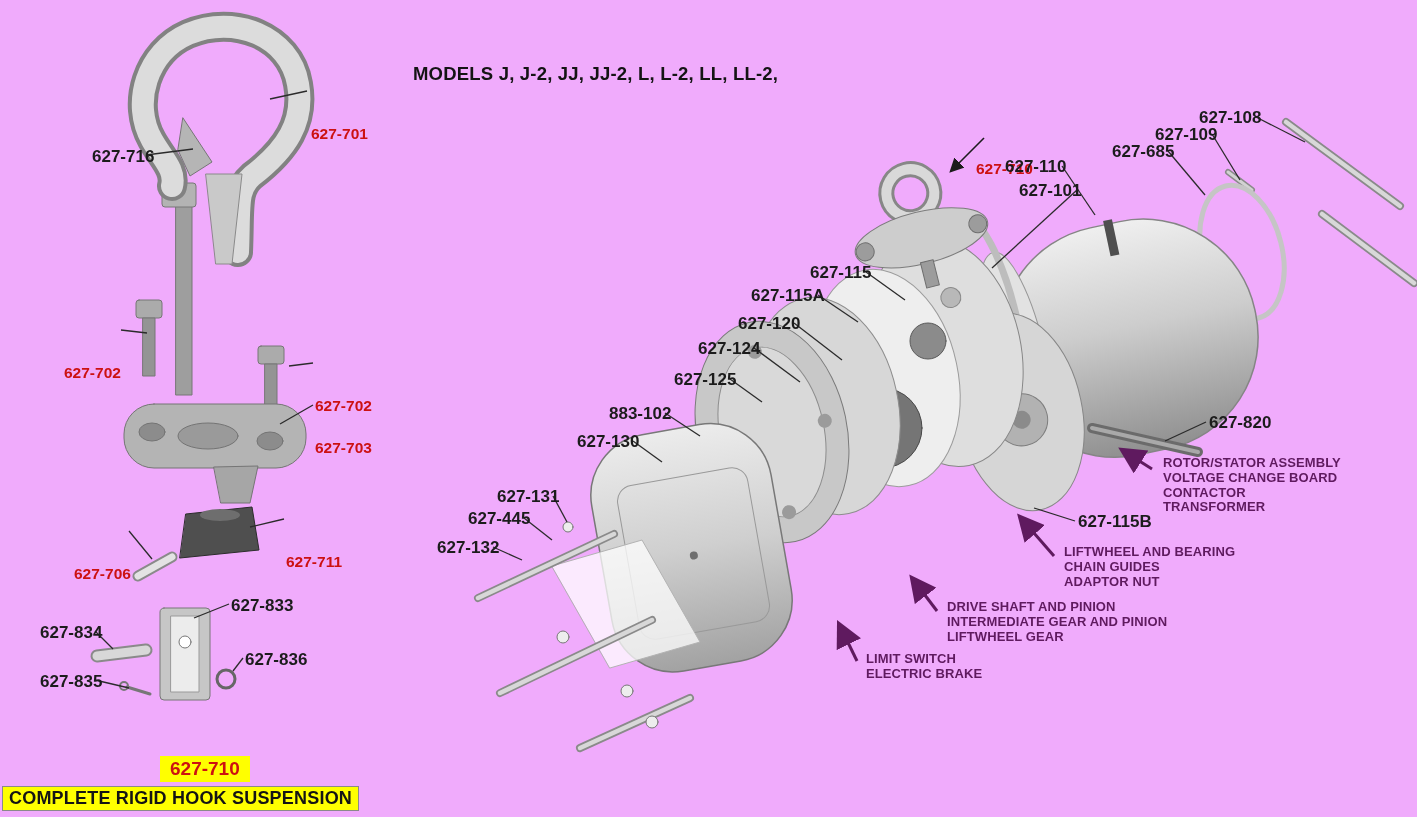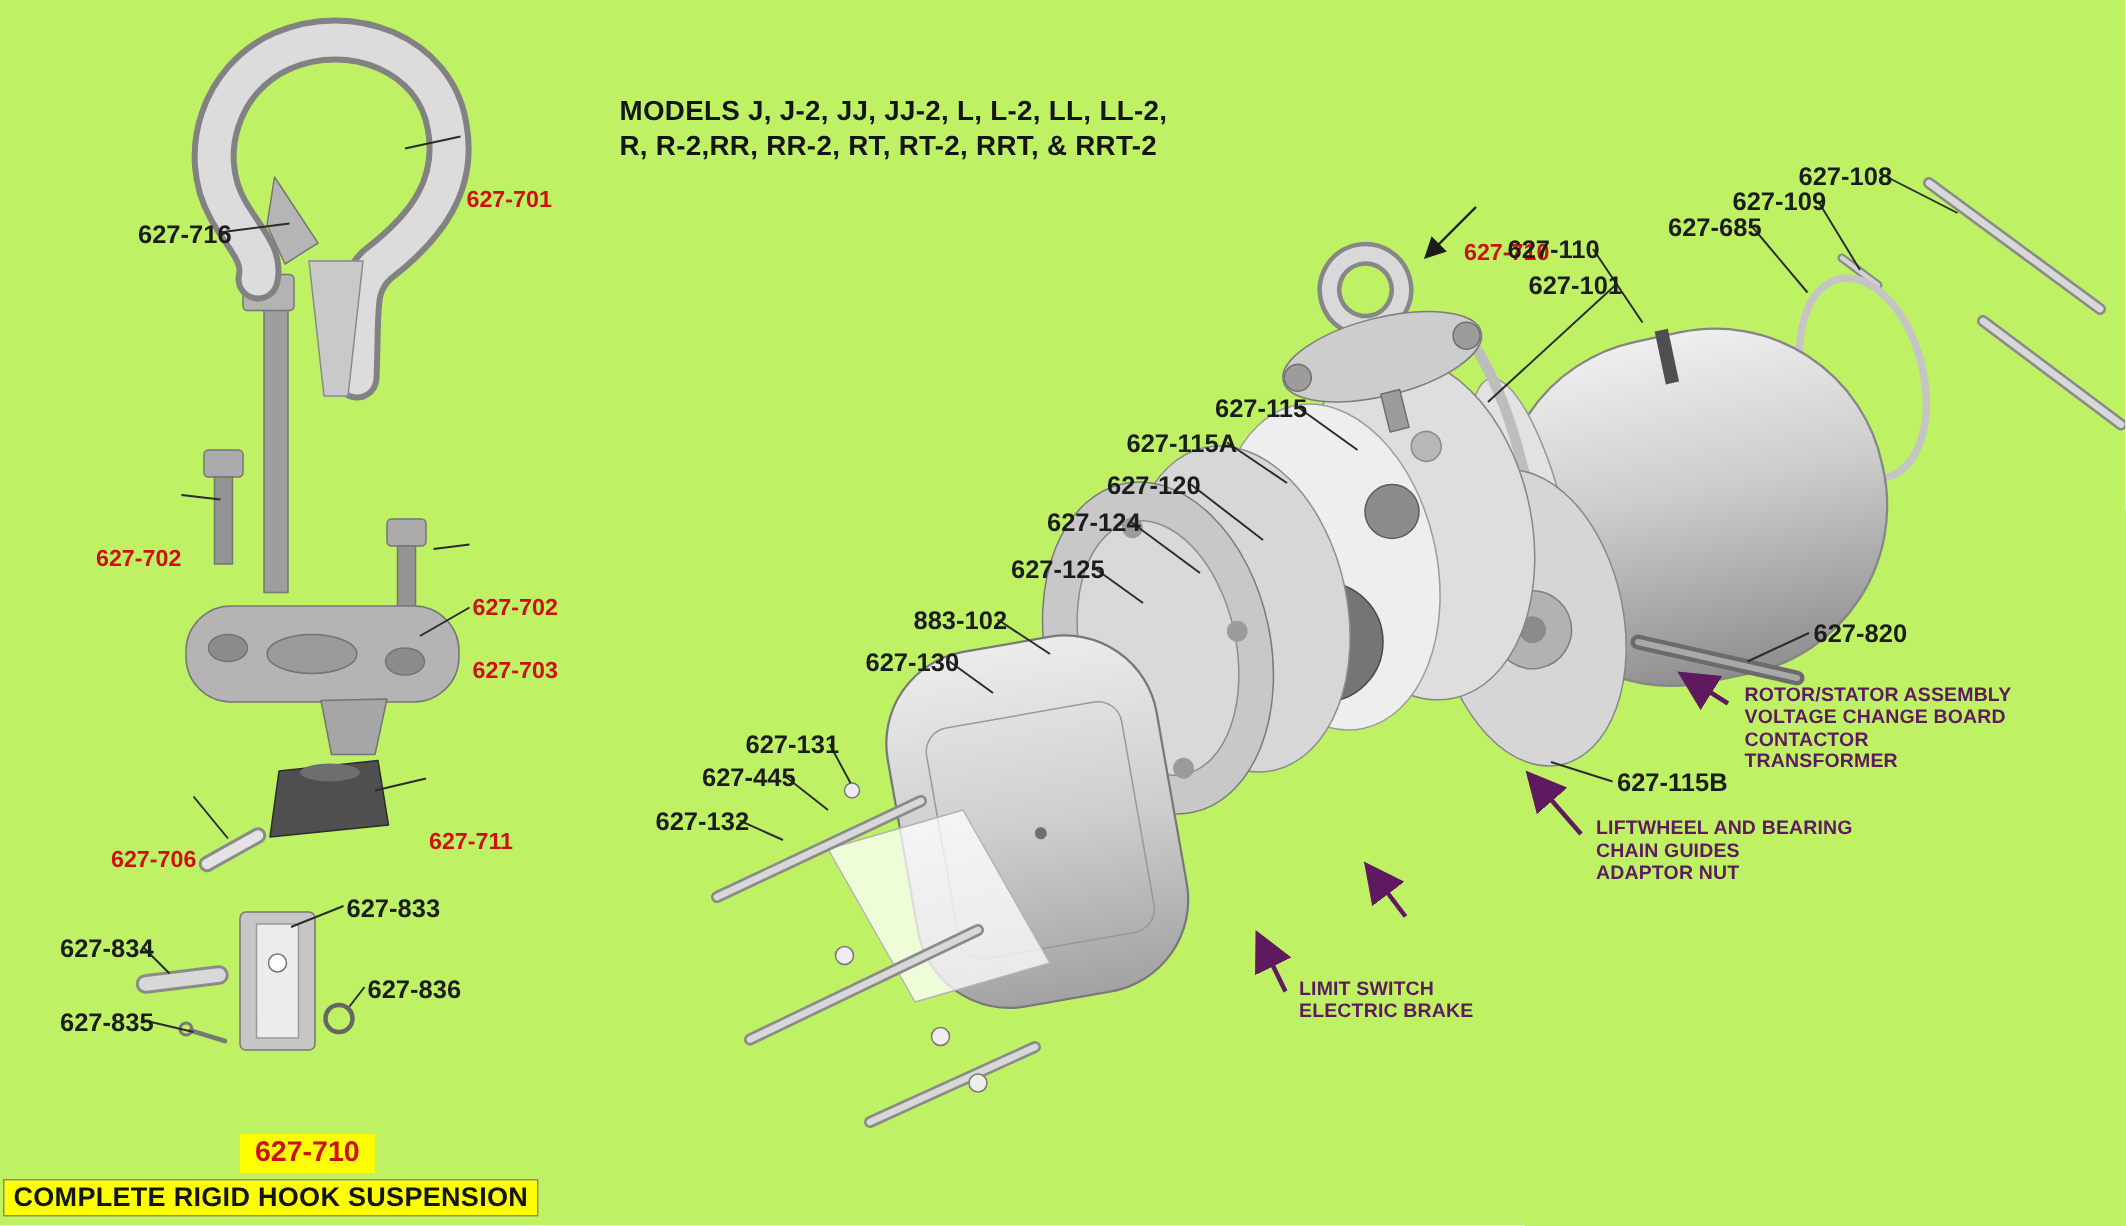--- a/index.html
+++ b/index.html
@@ -1,17 +1,17 @@
 <!DOCTYPE html>
 <html style="--red: #cc1111; --purple: #5f1a5f; --ink: #1c1c1c; --highlight: #ffff00;"><head>
 <meta charset="utf-8">
 <style>
   html,body { margin:0; padding:0; background:#ffffff; }
   .stage {
-    position:relative; width:1417px; height:817px; overflow:hidden; background:#bef264;
+    position:relative; width:1417px; height:817px; overflow:hidden; background:#f0abfc;
     font-family:"Liberation Sans", sans-serif;
   }
   .art { position:absolute; left:0; top:0; }
   .lbl {
     position:absolute; white-space:nowrap;
     font-size:17px; font-weight:600; color:var(--ink,#1c1c1c); line-height:1.1;
   }
   .lbl.red { color:var(--red,#cc1111); font-weight:700; font-size:15.5px;margin-top:41px; }
   .lbl.bold { font-weight:700; }
   .models-title {
@@ -218,21 +218,20 @@
       <line x1="984" y1="138" x2="951" y2="171" stroke="#1c1c1c" stroke-width="1.6" marker-end="url(#arrK)"></line>
       <line x1="1152" y1="469" x2="1122" y2="450" stroke="#5f1a5f" stroke-width="3" marker-end="url(#arrP)"></line>
       <line x1="1054" y1="556" x2="1020" y2="517" stroke="#5f1a5f" stroke-width="3" marker-end="url(#arrP)"></line>
       <line x1="937" y1="611" x2="912" y2="578" stroke="#5f1a5f" stroke-width="3" marker-end="url(#arrP)"></line>
       <line x1="857" y1="661" x2="839" y2="624" stroke="#5f1a5f" stroke-width="3" marker-end="url(#arrP)"></line>
     </g>
   </svg>
 
   <div class="models-title">
     <div>MODELS J, J-2, JJ, JJ-2, L, L-2, LL, LL-2,</div>
-    <div>R, R-2,RR, RR-2, RT, RT-2, RRT, &amp; RRT-2</div>
   </div>
 
   <div class="lbl red" style="left:311px;top:84px">627-701</div>
   <div class="lbl" style="left:92px;top:148px">627-716</div>
   <div class="lbl red" style="left:64px;top:323px">627-702</div>
   <div class="lbl red" style="left:315px;top:356px">627-702</div>
   <div class="lbl red" style="left:315px;top:398px">627-703</div>
   <div class="lbl red" style="left:286px;top:512px">627-711</div>
   <div class="lbl red" style="left:74px;top:524px">627-706</div>
   <div class="lbl" style="left:231px;top:597px">627-833</div>
@@ -266,18 +265,23 @@
     <div>LIFTWHEEL AND BEARING</div>
     <div>CHAIN GUIDES</div>
     <div>ADAPTOR NUT</div>
   </div>
   <div class="ann" style="left:1163px;top:456px">
     <div>ROTOR/STATOR ASSEMBLY</div>
     <div>VOLTAGE CHANGE BOARD</div>
     <div>CONTACTOR</div>
     <div>TRANSFORMER</div>
   </div>
+  <div class="ann" style="left:947px;top:600px">
+    <div>DRIVE SHAFT AND PINION</div>
+    <div>INTERMEDIATE GEAR AND PINION</div>
+    <div>LIFTWHEEL GEAR</div>
+  </div>
   <div class="ann" style="left:866px;top:652px">
     <div>LIMIT SWITCH</div>
     <div>ELECTRIC BRAKE</div>
   </div>
 
 </div>
 
 </body></html>

